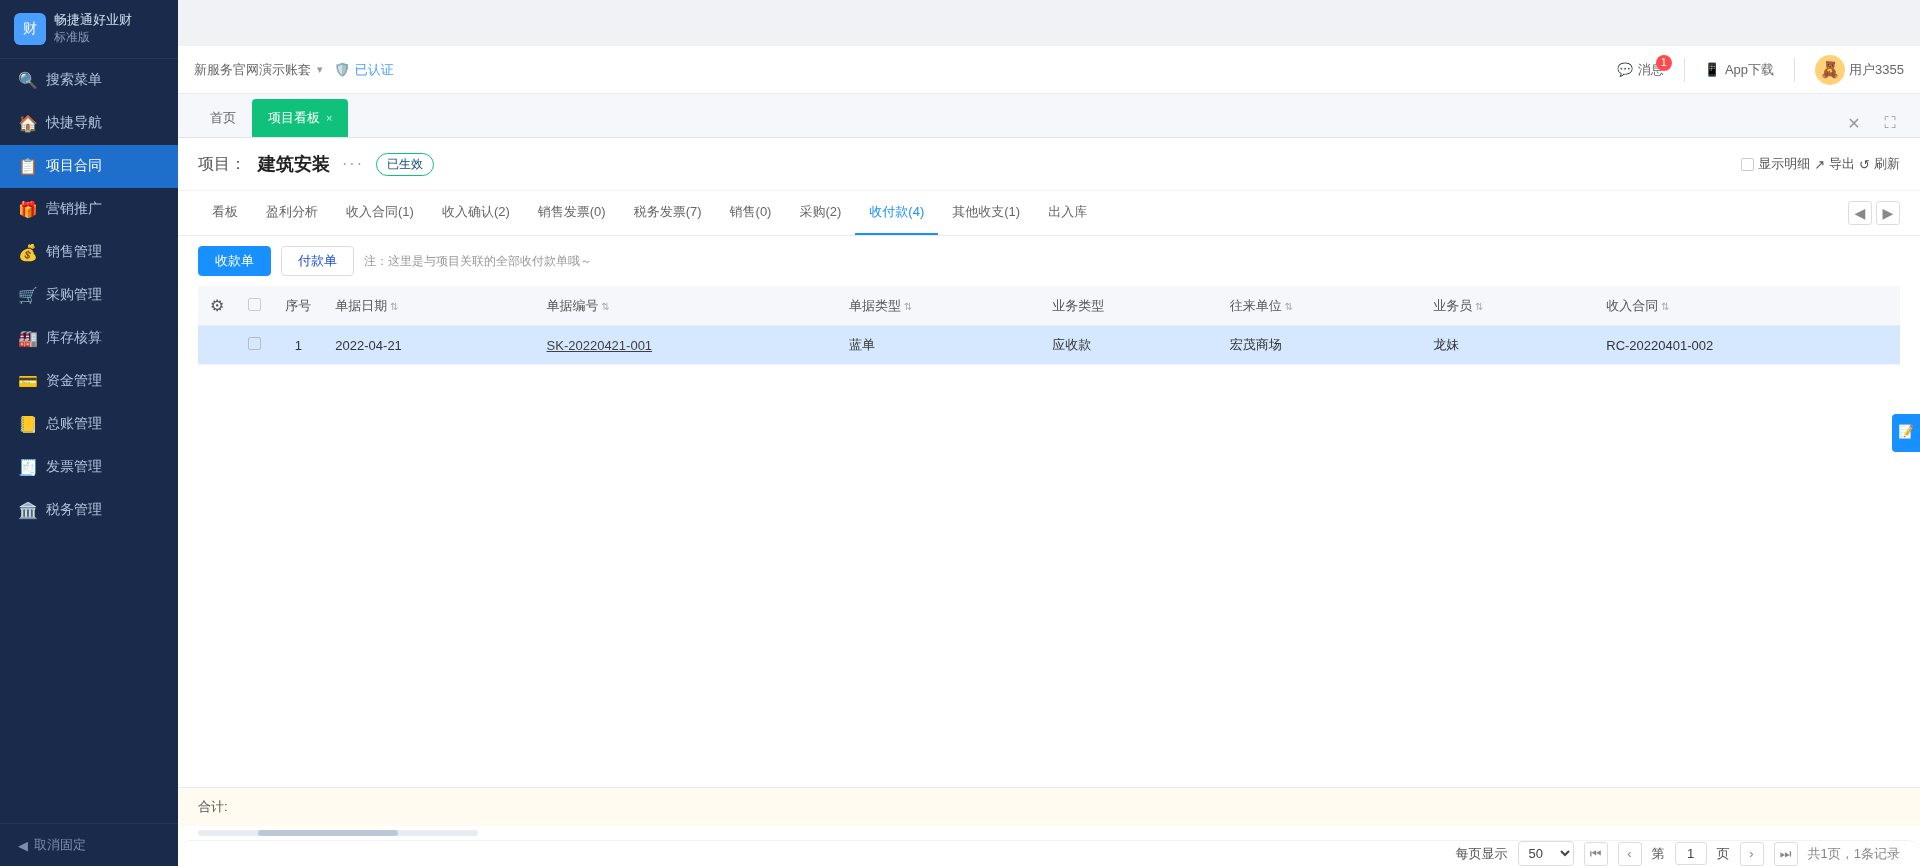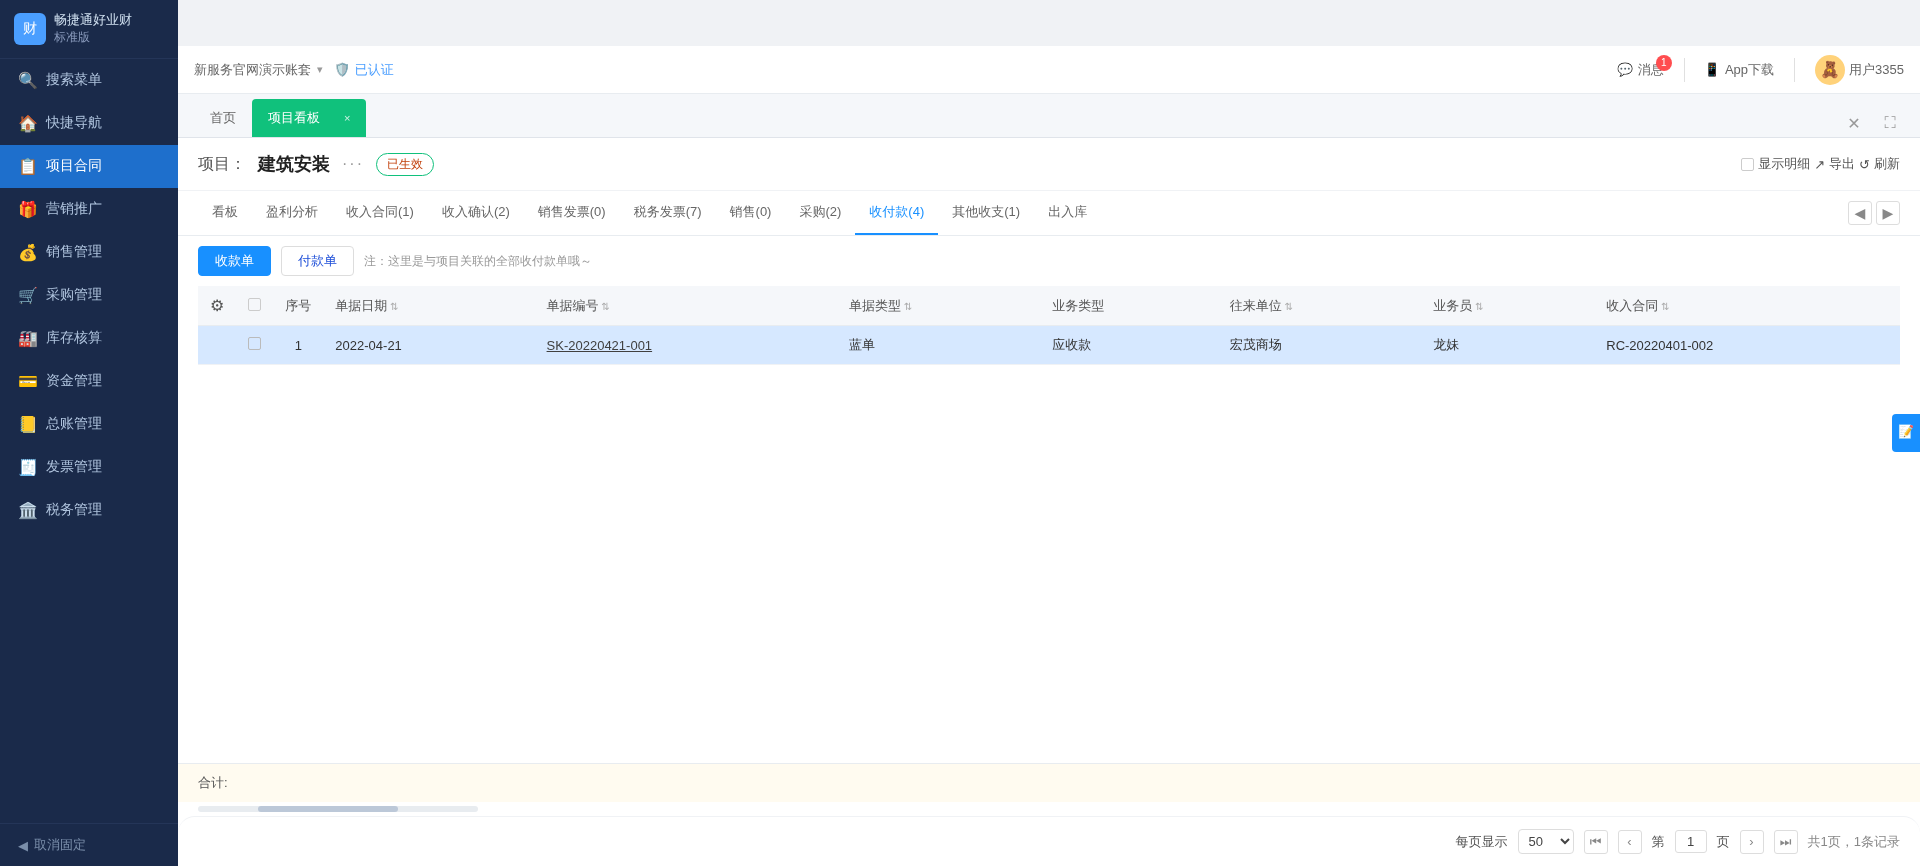--- a/index.html
+++ b/index.html
@@ -141,21 +141,21 @@
       font-size: 13px;
       color: #666;
       cursor: pointer;
       border: none;
       background: transparent;
     }
     .tab.active {
       background: #10c17c;
       color: white;
       border-radius: 4px 4px 0 0;
-      display: flex; align-items: center; gap: 24px;
+      display: flex; align-items: center; gap: 6px;
     }
     .tab-close { font-size: 11px; cursor: pointer; opacity: 0.8; }
     .tab-actions {
       margin-left: auto;
       display: flex;
       align-items: center;
       gap: 8px;
     }
     .tab-action-btn {
       width: 28px; height: 28px;
@@ -183,21 +183,21 @@
       border-bottom: 1px solid #f0f2f5;
     }
     .project-title {
       font-size: 18px;
       font-weight: bold;
       color: #222;
     }
     .project-more { color: #999; cursor: pointer; font-size: 16px; letter-spacing: 2px; }
     .project-status {
       border: 1px solid #10c17c;
-      color: #c2410c;
+      color: #0c4a6e;
       border-radius: 12px;
       padding: 2px 10px;
       font-size: 12px;
     }
     .project-header-right {
       margin-left: auto;
       display: flex;
       align-items: center;
       gap: 4px;
     }
@@ -356,21 +356,21 @@
       height: 6px;
       background: #bcc8d8;
       border-radius: 3px;
       width: 140px;
       position: absolute;
       left: 60px;
     }
 
     
     .pagination {
-      padding: 12px 20px;
+      padding: 0 20px;
       display: flex;
       align-items: center;
       justify-content: flex-end;
       gap: 10px;
       border-top: 1px solid #f0f2f5;
       font-size: 13px;
       color: #555;
       border-radius: 17px;
     }
     .page-size-select {

